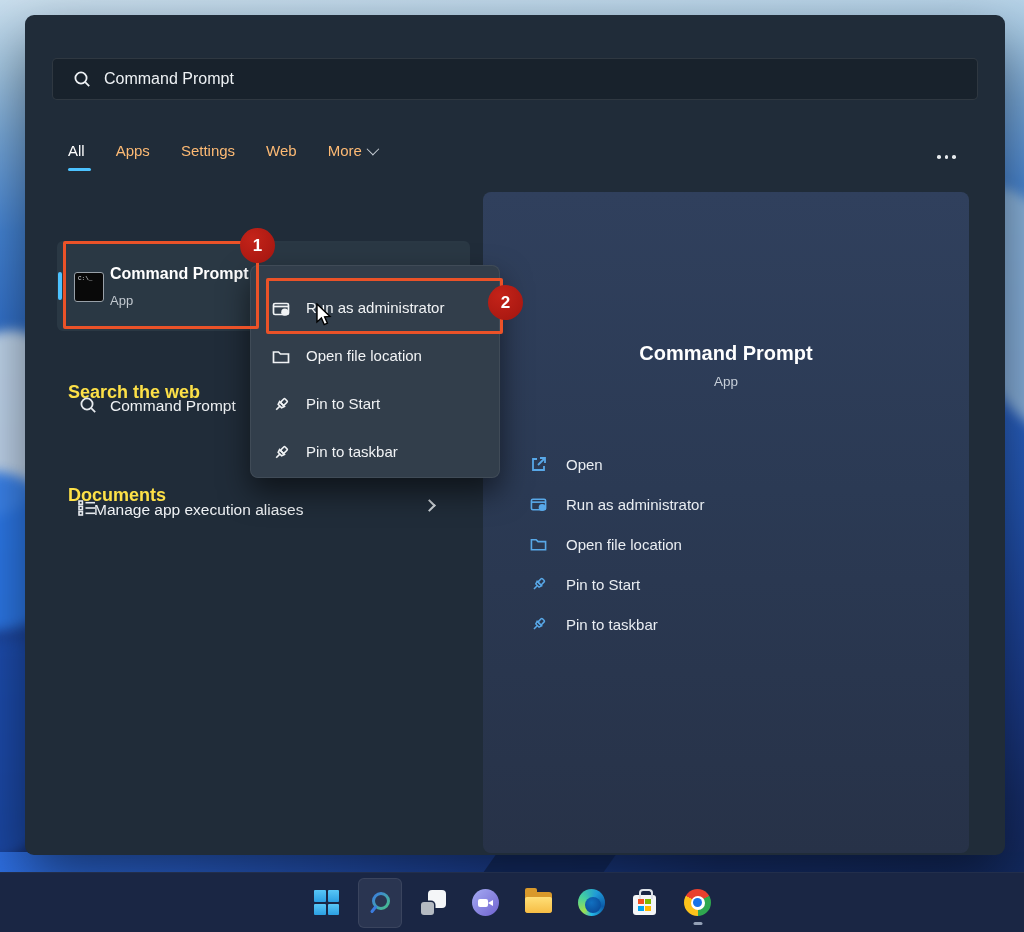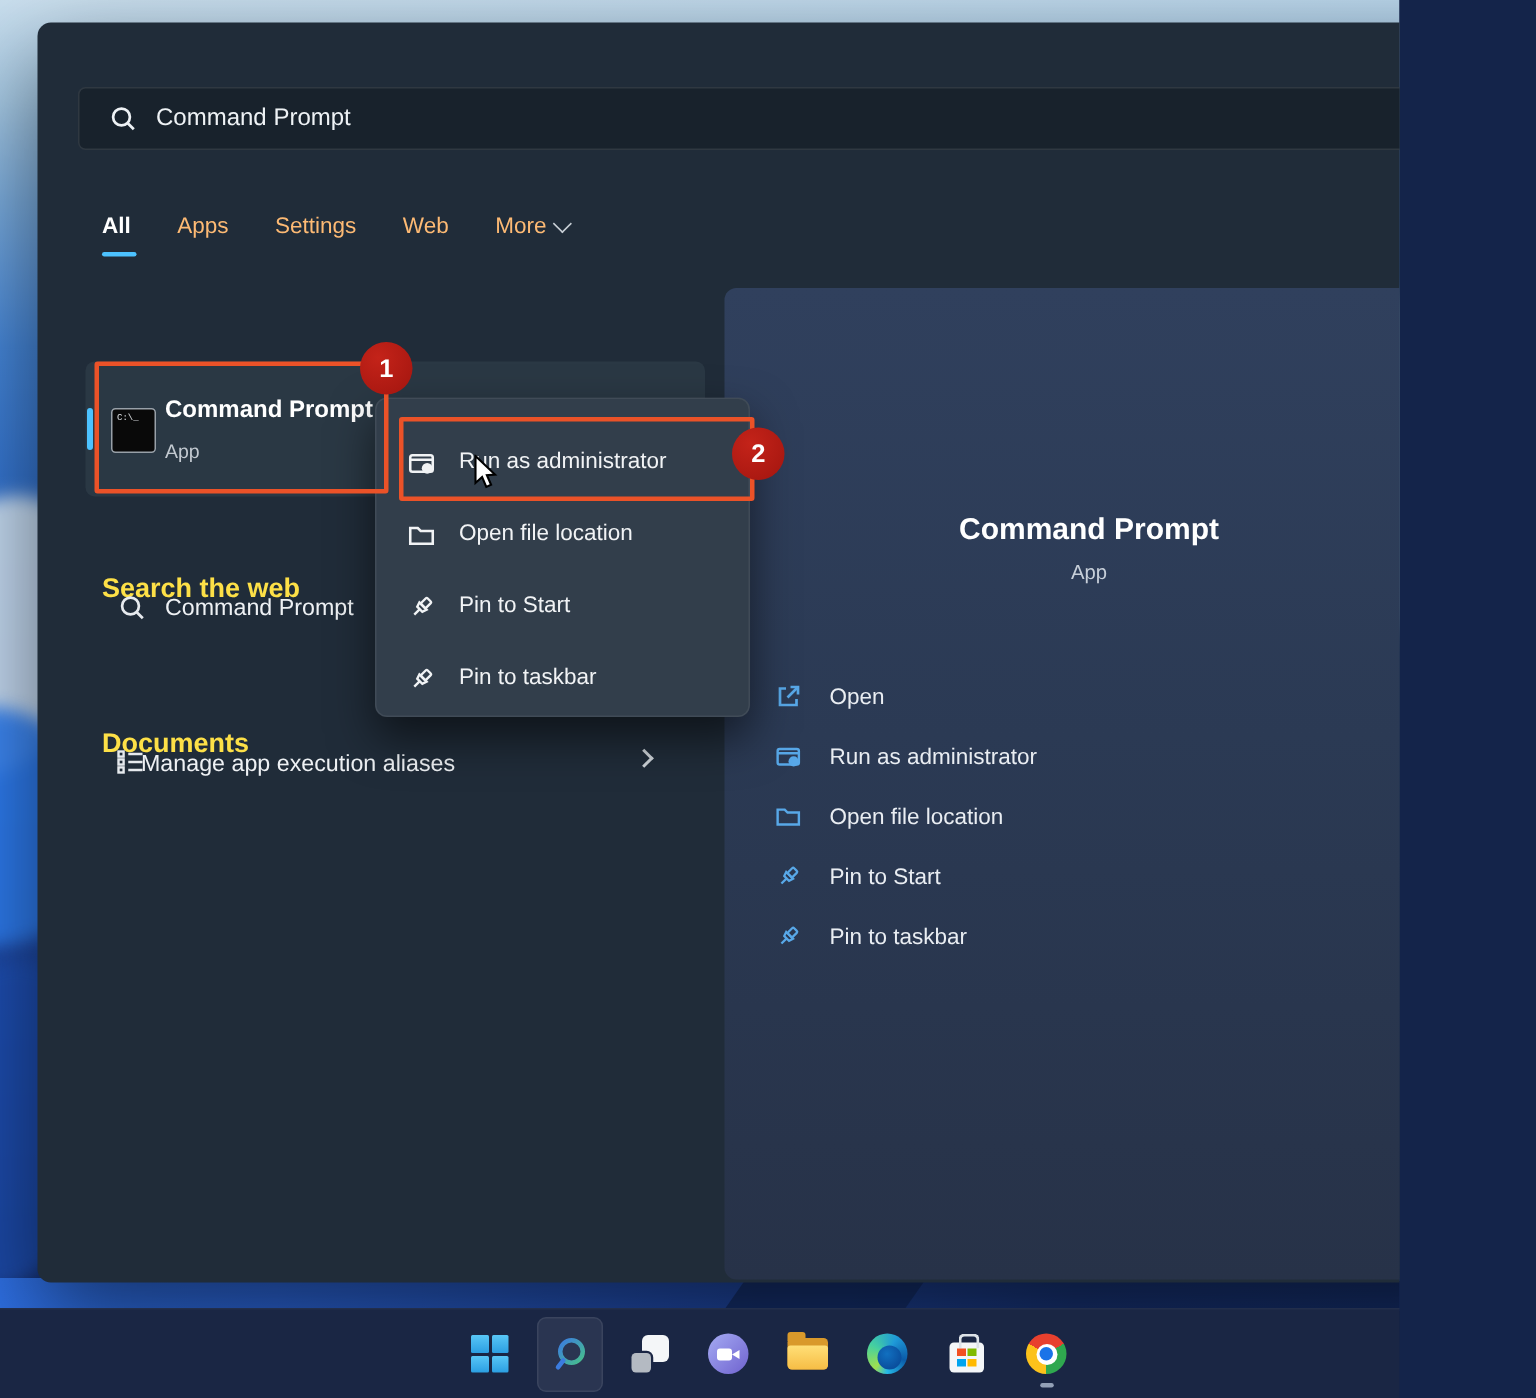--- a/index.html
+++ b/index.html
@@ -1,18 +1,18 @@
 <!DOCTYPE html>
 <html><head>
 <meta charset="utf-8">
 <style>
   * { margin:0; padding:0; box-sizing:border-box; }
   html,body { width:1024px; height:932px; overflow:hidden; }
   body { font-family:"Liberation Sans","DejaVu Sans",sans-serif; position:relative; background:#14244a; }
-  .screen { position:absolute; inset:0; width:933px; height:932px; overflow:hidden;padding-left:32px; }
+  .screen { position:absolute; inset:0; width:1024px; height:932px; overflow:hidden;padding-left:32px; }
 
   
   .wallpaper { position:absolute; inset:0;
     background:linear-gradient(178deg,#cadfee 0%,#a6c9e4 7%,#79aadb 14%,#4585d6 24%,#2f6ecb 36%,#2a62c4 46%,#2356b4 56%,#1e479f 66%,#1a3a88 76%,#162e6b 86%,#122453 100%); }
   .petal { position:absolute; border-radius:45% 55% 50% 50%; filter:blur(6px); }
   .p1 { left:-70px; top:330px; width:140px; height:190px; background:#dcebf6; opacity:.85; transform:rotate(25deg); }
   .p2 { left:-80px; top:470px; width:150px; height:160px; background:#2e7df0; opacity:.9; transform:rotate(-15deg); }
   .p3 { left:-60px; top:640px; width:130px; height:220px; background:#1d4fb4; opacity:.8; transform:rotate(10deg); }
   .p4 { right:-70px; top:180px; width:130px; height:260px; background:#9fc4e4; opacity:.8; transform:rotate(-20deg); }
   .bandbright { position:absolute; left:0; top:852px; width:1024px; height:22px;
@@ -25,21 +25,21 @@
 
   .searchbox { position:absolute; left:27px; top:43px; width:926px; height:42px;
     background:#18222c; border:1px solid rgba(255,255,255,.10); border-radius:5px;
     display:flex; align-items:center; }
   .searchbox svg { margin-left:20px; flex:0 0 auto; }
   .searchbox input { background:transparent; border:none; outline:none; color:#eef2f5;
     font-size:16px; margin-left:13px; width:840px; font-family:inherit; }
 
   .tabs { position:absolute; left:43px; top:120px; display:flex; gap:31px; align-items:center; height:30px; }
   .tab { font-size:15px; color:#fdba74; cursor:default; display:flex; align-items:center; gap:5px; }
-  .tab.sel { color:#ffffff; font-weight:700; position:relative; }
+  .tab.sel { color:#ffffff; font-weight:400; position:relative; }
   .tab.sel::after { content:""; position:absolute; left:0; bottom:-12px; width:23px; height:3px; border-radius:2px; background:#4cc2ff; }
   .chev-down { width:9px; height:9px; border-right:1.6px solid #c8cfd6; border-bottom:1.6px solid #c8cfd6; transform:rotate(45deg) translateY(-2px); }
   .ellipsis { position:absolute; left:912px; top:140px; display:flex; gap:4px; }
   .ellipsis i { width:3.5px; height:3.5px; border-radius:50%; background:#e6eaed; }
 
   .heading { position:absolute; font-size:18px; font-weight:700; color:#fde047; left:43px;margin-top:36px; }
 
   
   .tile { position:absolute; left:32px; top:226px; width:413px; height:90px; background:#2a3844; border-radius:6px; z-index:5; }
   .selbar { position:absolute; left:33px; top:257px; width:4px; height:28px; border-radius:2px; background:#4cc2ff; z-index:6; }
@@ -56,21 +56,21 @@
 
   
   .card { position:absolute; left:458px; top:177px; width:486px; height:661px; border-radius:8px;
     background:linear-gradient(180deg,#30405d 0%,#2b3a54 45%,#273248 100%); z-index:4; }
   .cmdicon-lg { position:absolute; left:202px; top:48px; width:82px; height:64px; background:#060606;
     border:2px solid #c9ced4; border-radius:2px; color:#cfd4d8; font-size:7px; padding:3px 0 0 4px;
     font-family:"Liberation Mono","DejaVu Sans Mono",monospace;
     background-image:linear-gradient(135deg,rgba(255,255,255,.08) 0%,rgba(255,255,255,0) 45%); }
   .card-title { position:absolute; left:0; top:150px; width:486px; text-align:center; font-size:20px; font-weight:700; color:#ffffff; }
   .card-sub { position:absolute; left:0; top:182px; width:486px; text-align:center; font-size:13.5px; color:#c7cfd9; }
-  .action { position:absolute; left:4px; width:486px; height:40px; }
+  .action { position:absolute; left:17px; width:486px; height:40px; }
   .action svg { position:absolute; left:30px; top:11px; }
   .action span { position:absolute; left:66px; top:11px; font-size:15px; color:#e9edf2; }
 
   
   .menu { position:absolute; left:225px; top:250px; width:250px; height:213px; background:#323e4b;
     border:1px solid rgba(255,255,255,.07); border-radius:8px; box-shadow:0 14px 30px rgba(0,0,0,.55);
     z-index:20; padding-top:19px; }
   .mrow { position:relative; height:48px; }
   .mrow svg { position:absolute; left:21px; top:15px; }
   .mrow span { position:absolute; left:55px; top:14px; font-size:15px; color:#f1f3f5; white-space:nowrap; }

